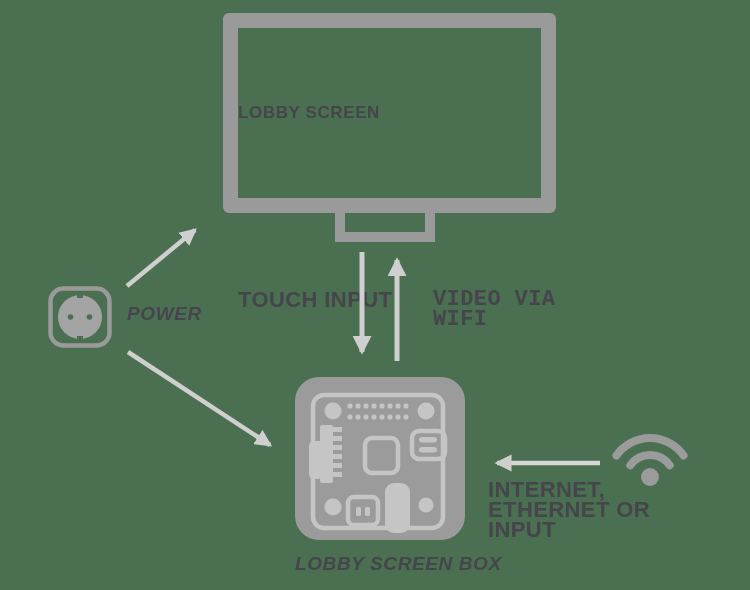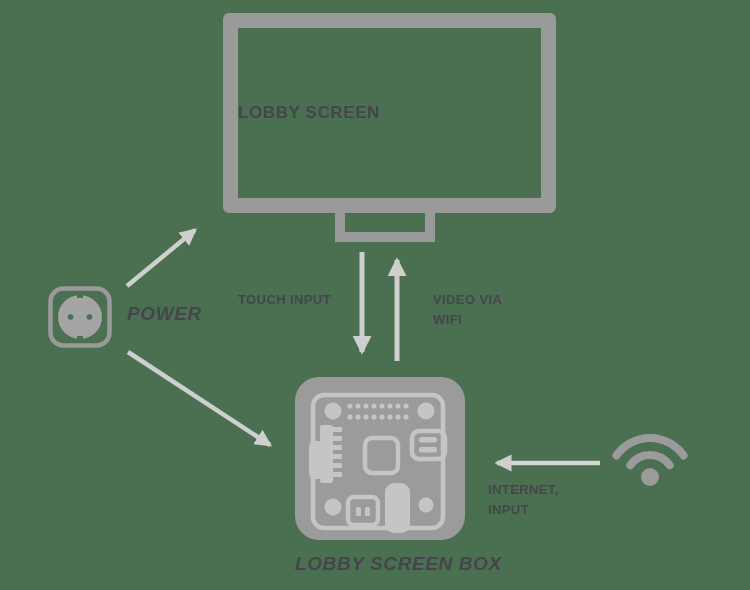--- a/index.html
+++ b/index.html
@@ -4,21 +4,21 @@
 <style>
   html,body{margin:0;padding:0;}
   body{font-family:"Liberation Sans","DejaVu Sans",sans-serif;}
   #canvas{
     position:relative;width:750px;height:590px;overflow:hidden;
     background:#4a7051;
   }
   .abs{position:absolute;}
   .lbl{
     position:absolute;color:#45454b;font-weight:bold;
-    letter-spacing:0.4px;line-height:20px;font-size:13px;
+    letter-spacing:0.4px;line-height:20px;font-size:22px;
     white-space:nowrap;
   }
   .lbl-big{font-size:19px;letter-spacing:0.6px;font-style:italic;}
   
   #monitor{
     left:223px;top:13px;width:333px;height:200px;box-sizing:border-box;
     border:15px solid #9a9a9a;border-radius:6px;
     display:flex;align-items:center;
   }
   #monitor .screen-label{
@@ -114,26 +114,27 @@
 
   <svg class="abs" style="left:612px;top:426px;" width="76" height="62" viewBox="0 0 76 62">
     <path d="M 4.4 29.5 A 41 41 0 0 1 71.6 29.5" fill="none" stroke="#9b9b9b" stroke-width="8" stroke-linecap="round"></path>
     <path d="M 18.3 39.2 A 24 24 0 0 1 57.7 39.2" fill="none" stroke="#9b9b9b" stroke-width="8" stroke-linecap="round"></path>
     <circle cx="38" cy="51" r="9" fill="#9b9b9b"></circle>
   </svg>
 
   <div class="lbl" style="left:238px;top:290px;">
     <div>TOUCH INPUT</div>
   </div>
-  <div class="lbl" style="left:433px;top:290px;">
+  <div class="lbl" style="left:433px;top:290px;font-family:Liberation Mono, monospace;">
     <div>VIDEO VIA</div>
     <div>WIFI</div>
   </div>
   <div class="lbl" style="left:488px;top:480px;">
     <div>INTERNET,</div>
+    <div>ETHERNET OR</div>
     <div>INPUT</div>
   </div>
 
   <svg id="arrow-layer" class="abs" width="750" height="590" viewBox="0 0 750 590">
     <defs>
       <marker id="ah" viewBox="0 0 10 10" refX="8.5" refY="5" markerWidth="3.8" markerHeight="3.8" orient="auto-start-reverse">
         <path d="M0,0 L10,5 L0,10 z" fill="#cfcfcf"></path>
       </marker>
     </defs>
     <line x1="127" y1="286" x2="195" y2="230" stroke="#cfcfcf" stroke-width="4.5" marker-end="url(#ah)"></line>

